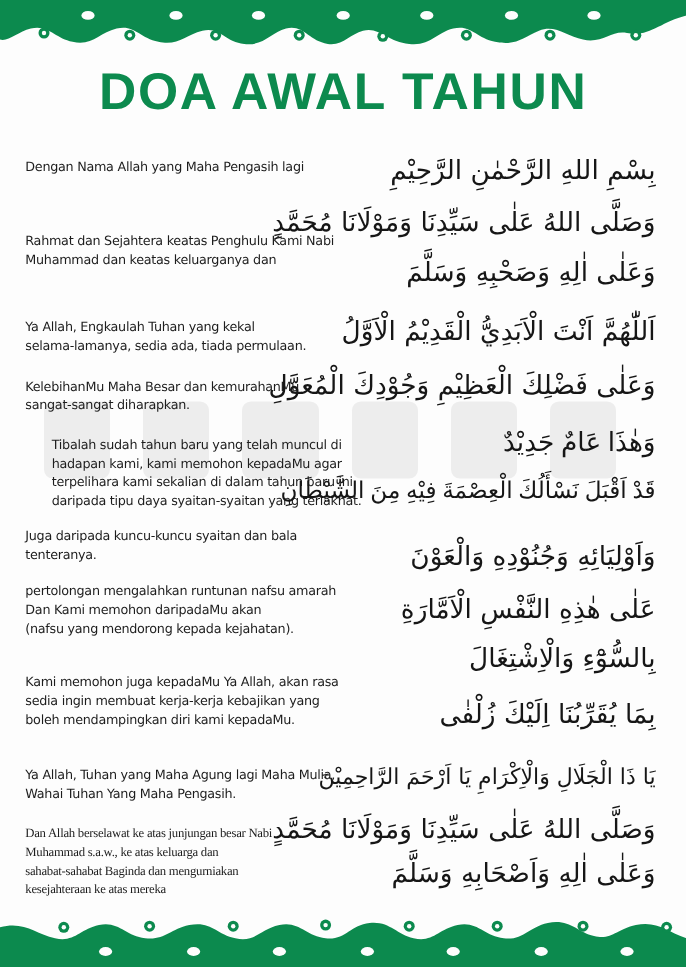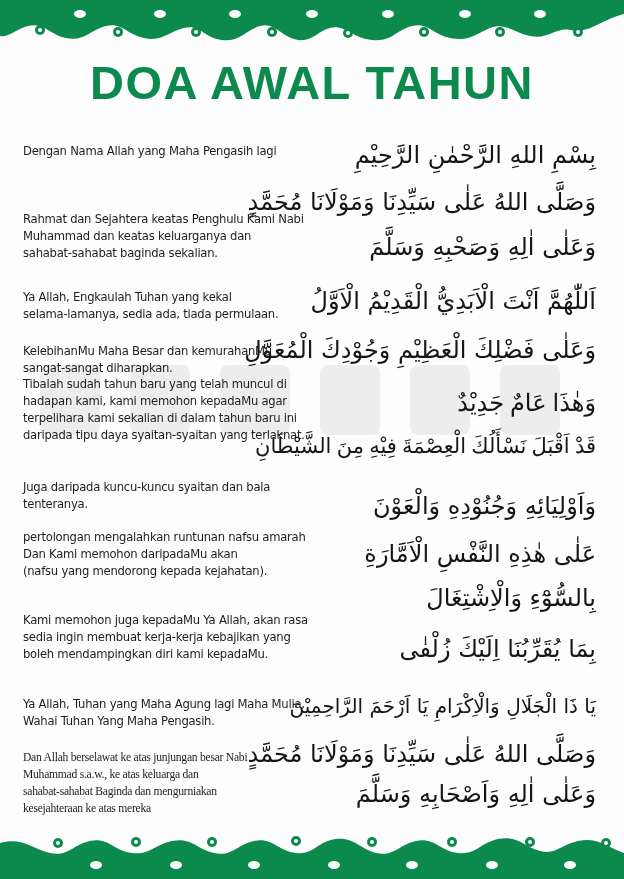--- a/index.html
+++ b/index.html
@@ -85,21 +85,20 @@
 <div class="trans" style="top:143px;">
   <p>Dengan Nama Allah yang Maha Pengasih lagi</p>
 </div>
 <div class="arabic" style="top:138px;">
   <div>بِسْمِ اللهِ الرَّحْمٰنِ الرَّحِيْمِ</div>
 </div>
 
 <div class="trans" style="top:211px;">
   <p>Rahmat dan Sejahtera keatas Penghulu Kami Nabi</p>
   <p>Muhammad dan keatas keluarganya dan</p>
-  <p>sahabat-sahabat baginda sekalian.</p>
 </div>
 <div class="arabic" style="top:180px;">
   <div style="height:45px;line-height:45px;">وَصَلَّى اللهُ عَلٰى سَيِّدِنَا وَمَوْلَانَا مُحَمَّدٍ</div>
   <div style="height:45px;line-height:45px;">وَعَلٰى اٰلِهِ وَصَحْبِهِ وَسَلَّمَ</div>
 </div>
 
 <div class="trans" style="top:289px;">
   <p>Ya Allah, Engkaulah Tuhan yang kekal</p>
   <p>selama-lamanya, sedia ada, tiada permulaan.</p>
 </div>
@@ -108,21 +107,21 @@
 </div>
 
 <div class="trans" style="top:343px;">
   <p>KelebihanMu Maha Besar dan kemurahanMu</p>
   <p>sangat-sangat diharapkan.</p>
 </div>
 <div class="arabic" style="top:333px;">
   <div>وَعَلٰى فَضْلِكَ الْعَظِيْمِ وَجُوْدِكَ الْمُعَوَّلِ</div>
 </div>
 
-<div class="trans" style="top:376px;">
+<div class="trans" style="top:396px;margin-left:24px;">
   <p>Tibalah sudah tahun baru yang telah muncul di</p>
   <p>hadapan kami, kami memohon kepadaMu agar</p>
   <p>terpelihara kami sekalian di dalam tahun baru ini</p>
   <p>daripada tipu daya syaitan-syaitan yang terlaknat.</p>
 </div>
 <div class="arabic" style="top:383px;font-family:Liberation Serif, serif;">
   <div style="height:46px;line-height:40px;">وَهٰذَا عَامٌ جَدِيْدٌ</div>
   <div class="small" style="font-size:21px;">قَدْ اَقْبَلَ نَسْأَلُكَ الْعِصْمَةَ فِيْهِ مِنَ الشَّيْطَانِ</div>
 </div>
 

